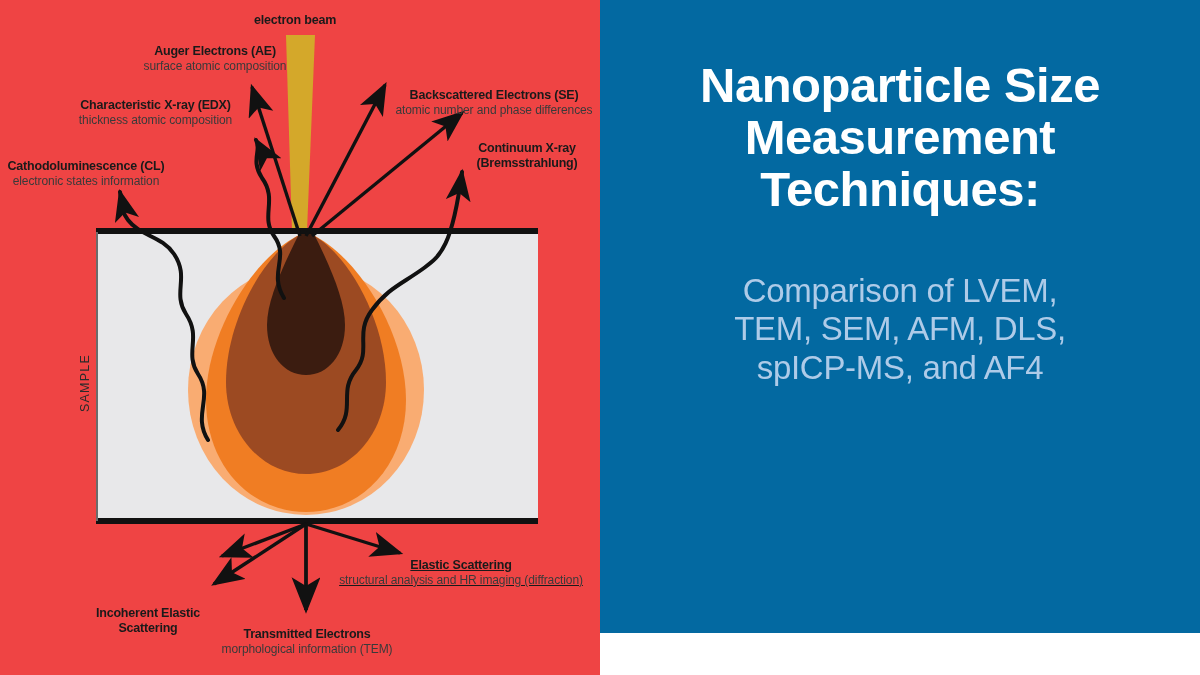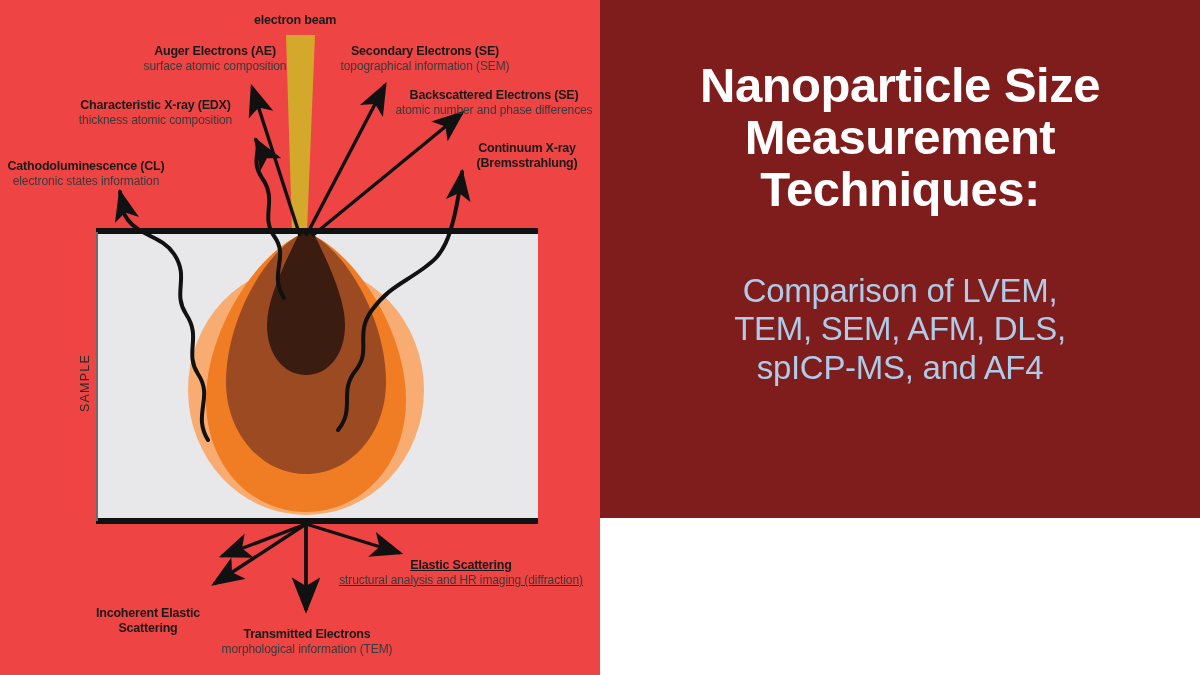--- a/index.html
+++ b/index.html
@@ -34,22 +34,22 @@
     font-weight:normal;
     color:#2b2b2b;
     letter-spacing:1.2px;
     transform:rotate(-90deg);
     transform-origin:left top;
     white-space:nowrap;
   }
 
   
   .brand-panel{
-    position:absolute;left:600px;top:0;width:600px;height:518px;
-    background:#7f1d1d;
+    position:absolute;left:600px;top:0;width:600px;height:633px;
+    background:#0369a1;
   }
   .title-main{
     position:absolute;left:30px;top:60px;width:540px;
     text-align:center;
     color:#ffffff;
     font-weight:bold;
     font-size:49px;
     line-height:1.06;
     letter-spacing:-0.5px;
   }
@@ -114,24 +114,20 @@
 
     <div class="lbl ctr" style="left:180px;top:13px;width:230px;">
       <span class="t1">electron beam</span>
     </div>
 
     <div class="lbl ctr" style="left:120px;top:44px;width:190px;">
       <span class="t1">Auger Electrons (AE)</span>
       <span class="t2">surface atomic composition</span>
     </div>
 
-    <div class="lbl ctr" style="left:330px;top:44px;width:190px;">
-      <span class="t1">Secondary Electrons (SE)</span>
-      <span class="t2">topographical information (SEM)</span>
-    </div>
 
     <div class="lbl ctr" style="left:48px;top:98px;width:215px;">
       <span class="t1">Characteristic X-ray (EDX)</span>
       <span class="t2">thickness atomic composition</span>
     </div>
 
     <div class="lbl ctr" style="left:388px;top:88px;width:212px;">
       <span class="t1">Backscattered Electrons (SE)</span>
       <span class="t2">atomic number and phase differences</span>
     </div>

